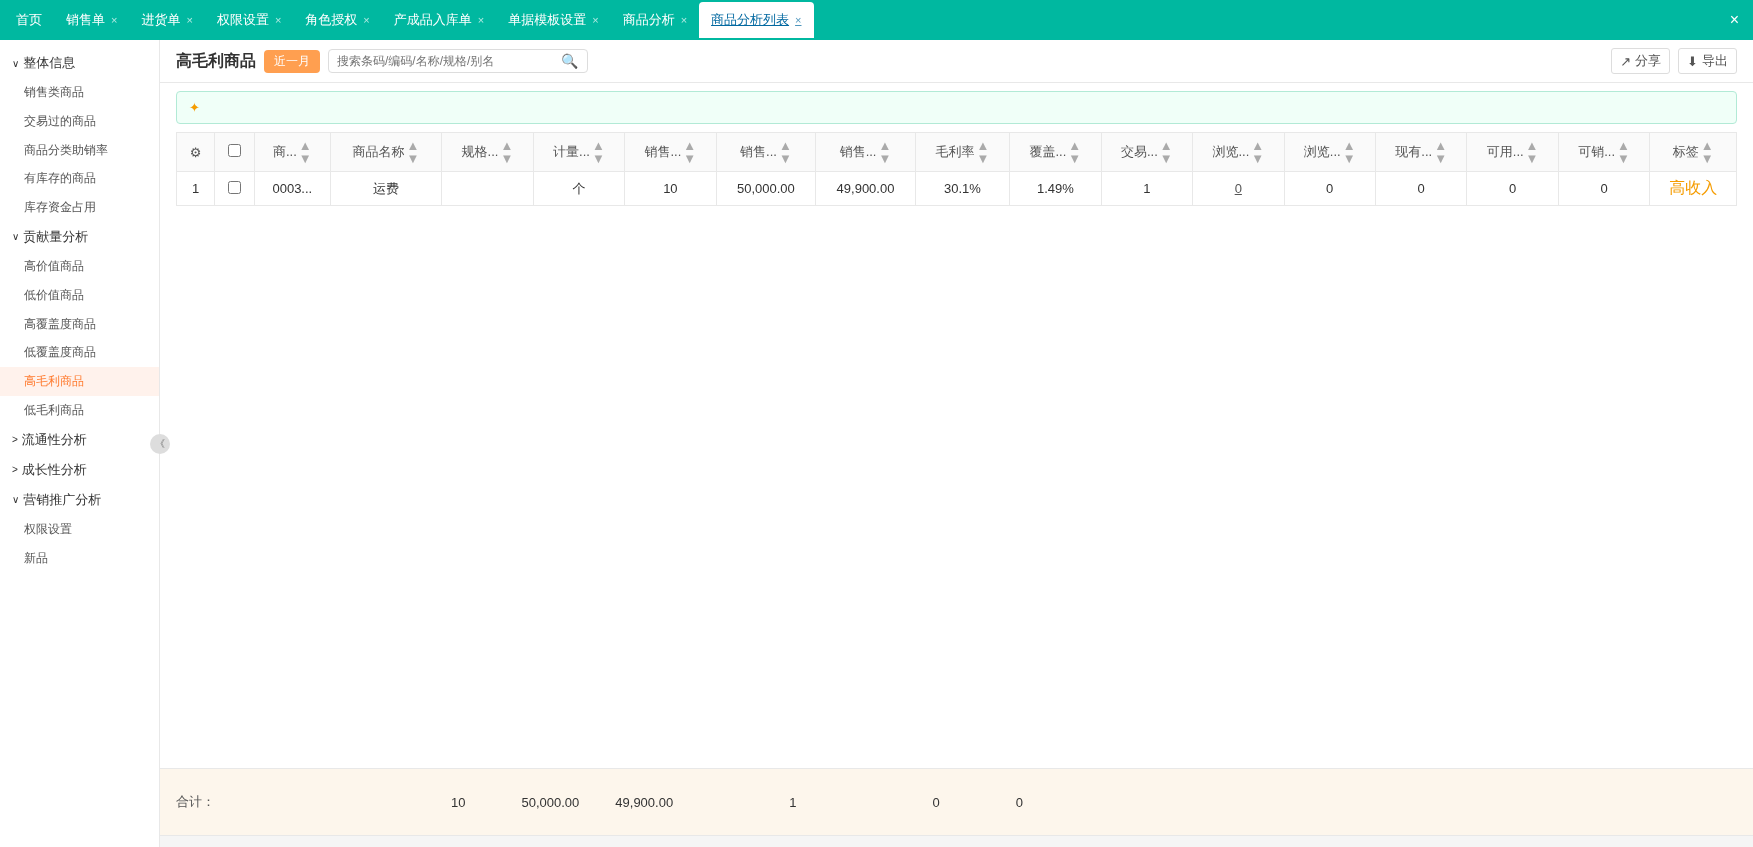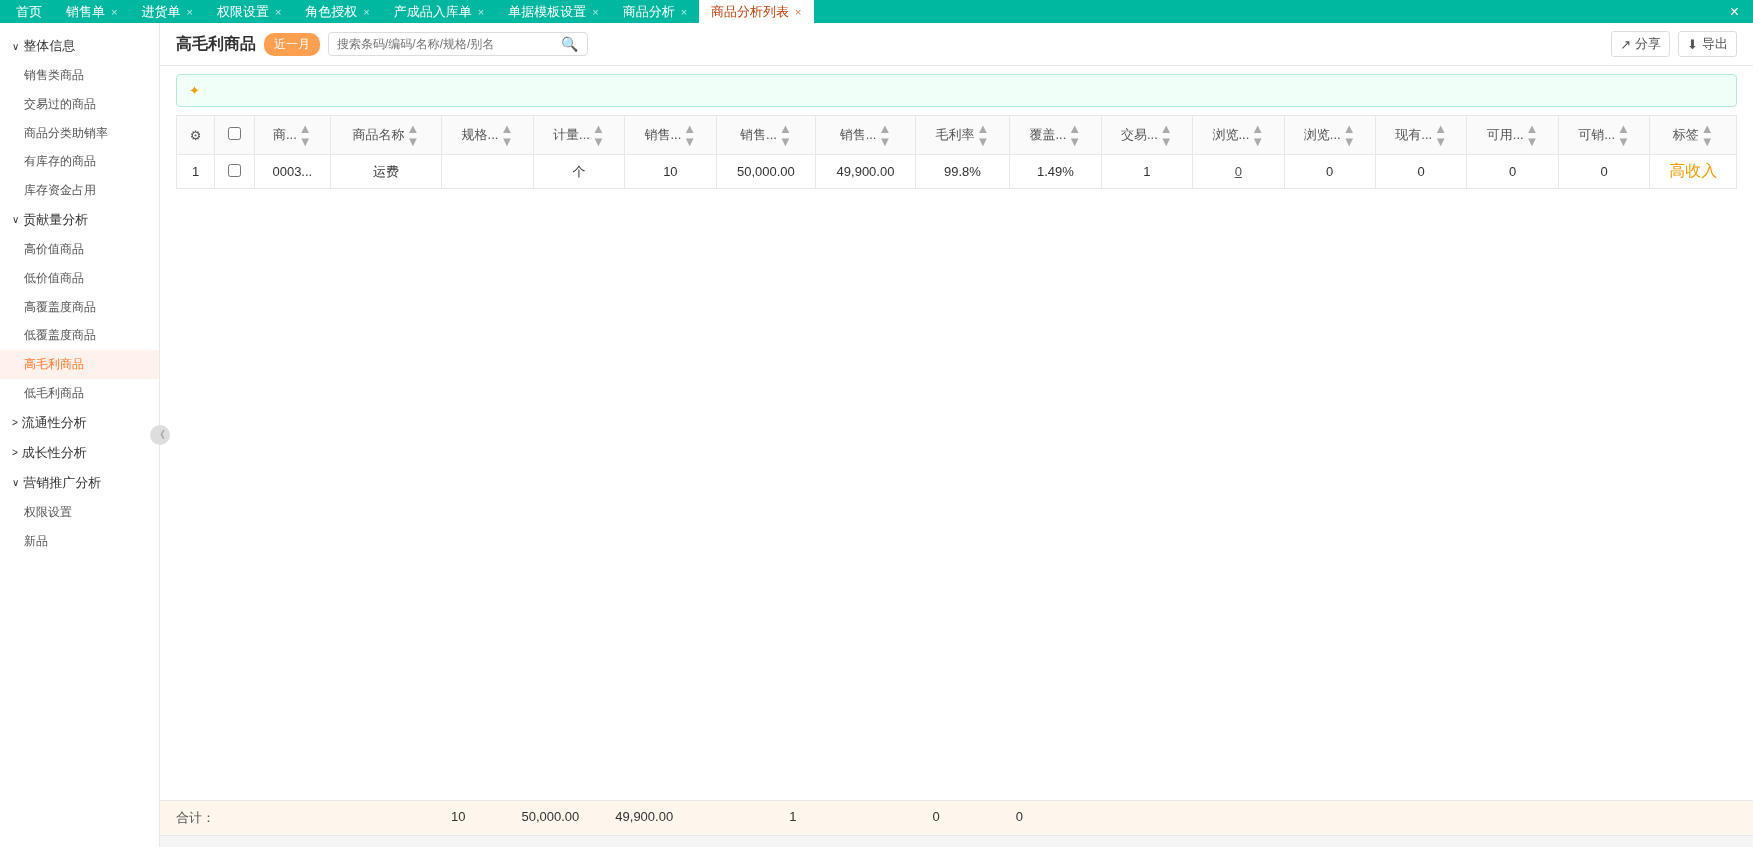--- a/index.html
+++ b/index.html
@@ -3,36 +3,36 @@
   <meta charset="utf-8">
   <style>
     * { box-sizing: border-box; margin: 0; padding: 0; font-family: "Microsoft YaHei", SimSun, sans-serif; font-size: 13px; }
     body { background: #f5f5f5; overflow: hidden; height: 847px; display: flex; flex-direction: column; }
 
     
     .top-nav {
       background: #00b8a0;
       display: flex;
       align-items: center;
-      height: 23px;
+      height: 40px;
       flex-shrink: 0;
       padding: 0 4px;
     }
     .top-nav .nav-item {
       color: #fff;
       padding: 0 12px;
       height: 36px;
       display: flex;
       align-items: center;
       cursor: pointer;
       white-space: nowrap;
       font-size: 13px;
       position: relative;
     }
-    .top-nav .nav-item.active { background: #fff; color: #c2410c; border-radius: 4px 4px 0 0; }
+    .top-nav .nav-item.active { background: #fff; color: #0369a1; border-radius: 4px 4px 0 0; text-decoration: underline; }
     .top-nav .nav-item .close-x {
       margin-left: 6px;
       font-size: 11px;
       color: inherit;
       opacity: 0.7;
     }
     .top-nav .close-all {
       margin-left: auto;
       color: #fff;
       padding: 0 10px;
@@ -97,21 +97,21 @@
     .content-title {
       font-size: 16px;
       font-weight: bold;
       color: #333;
       white-space: nowrap;
     }
     .filter-btn {
       background: #ff9f50;
       color: #fff;
       border: none;
-      border-radius: 10px;
+      border-radius: 4px;
       padding: 3px 10px;
       cursor: pointer;
       font-size: 12px;
       white-space: nowrap;
     }
     .search-box {
       display: flex;
       align-items: center;
       border: 1px solid #ddd;
       border-radius: 4px;
@@ -193,23 +193,23 @@
       color: #333;
       white-space: nowrap;
     }
     .tag-high { color: #f59c00; font-size: 16px; }
     .underline { text-decoration: underline; color: #555; }
 
     
     .table-footer {
       background: #fdf6ec;
       border-top: 1px solid #e8e8e8;
-      padding: 8px 16px;
-      display: flex;
-      align-items: flex-start;
+      padding: 24px 16px;
+      display: flex;
+      align-items: center;
       flex-shrink: 0;
       font-size: 13px;
       color: #333;
     }
     .footer-label { margin-right: 16px; color: #555; }
 
     
     .scrollbar-area {
       height: 12px;
       background: #f5f5f5;
@@ -428,21 +428,21 @@
             <tr>
               <td>1</td>
               <td><input type="checkbox" style=""></td>
               <td>0003...</td>
               <td>运费</td>
               <td></td>
               <td>个</td>
               <td>10</td>
               <td>50,000.00</td>
               <td>49,900.00</td>
-              <td>99.8%</td>
+              <td>30.1%</td>
               <td>1.49%</td>
               <td>1</td>
               <td><span class="underline">0</span></td>
               <td>0</td>
               <td>0</td>
               <td>0</td>
               <td>0</td>
               <td><span class="tag-high">高收入</span></td>
             </tr>
           </tbody>

